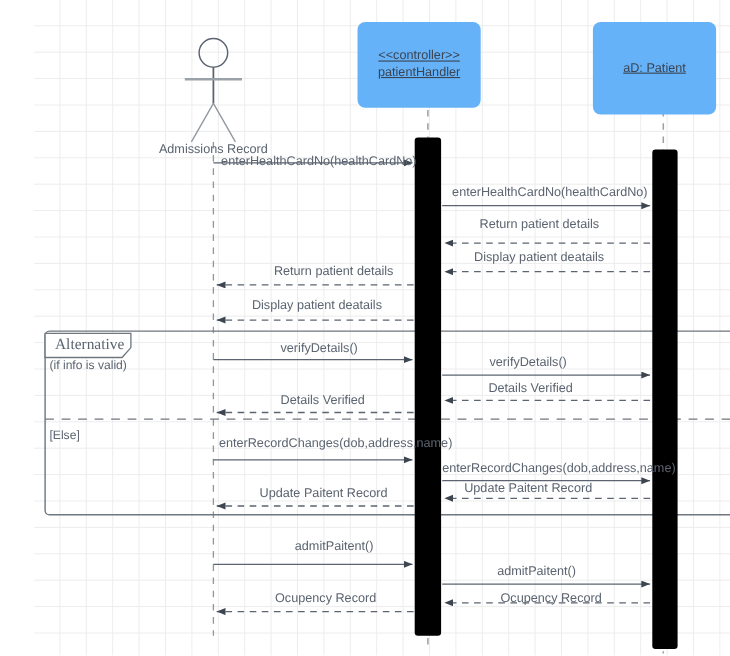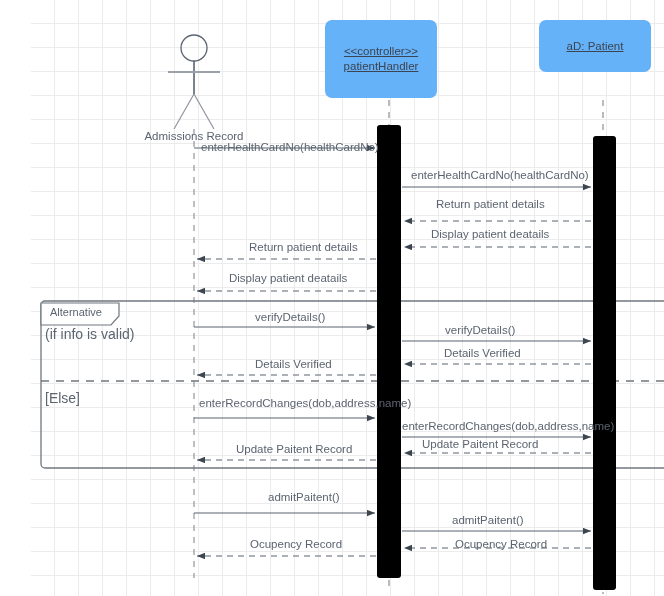--- a/index.html
+++ b/index.html
@@ -57,27 +57,28 @@
   .msg-label {
     position: absolute;
     color: #5b6470;
     font-size: 11.5px;
     white-space: nowrap;
     text-align: right;
   }
   .frame-tab-label {
     position: absolute;
     color: #5b6470;
-    font-size: 11px;
+    font-size: 14px;
     white-space: nowrap;
+    font-family: Liberation Serif, serif;
   }
   .frame-guard {
     position: absolute;
     color: #5b6470;
-    font-size: 14px;
+    font-size: 11px;
     white-space: nowrap;
   }
   .activation {
     position: absolute;
     background: #000000;
     border-radius: 3px;
   }
 </style>
 </head>
 <body>
@@ -152,21 +153,21 @@
   </svg>
 
   <div class="activation" style="left:346px; top:125px; width:24px; height:453px;"></div>
   <div class="activation" style="left:562px; top:136px; width:23px; height:454px;"></div>
 
   <div class="lifeline-box" style="left:294px; top:20px; width:112px; height:78px;">
     <span>&lt;&lt;controller&gt;&gt;</span>
     <span>patientHandler</span>
   </div>
 
-  <div class="lifeline-box" style="left:508px; top:20px; width:112px; height:52px;">
+  <div class="lifeline-box" style="left:508px; top:20px; width:112px; height:84px;">
     <span>aD: Patient</span>
   </div>
 
   <div class="actor-label" style="left:113px; top:130px; width:100px;">Admissions Record</div>
 
   <div class="frame-tab-label" style="left:19px; top:306px;">Alternative</div>
   <div class="frame-guard" style="left:14px; top:326px;">(if info is valid)</div>
   <div class="frame-guard" style="left:14px; top:390px;">[Else]</div>
 
   <div class="msg-label" style="left:170px; top:141px;">enterHealthCardNo(healthCardNo)</div>

